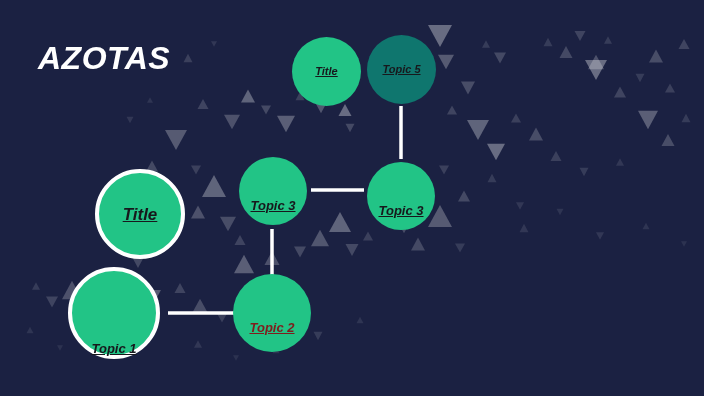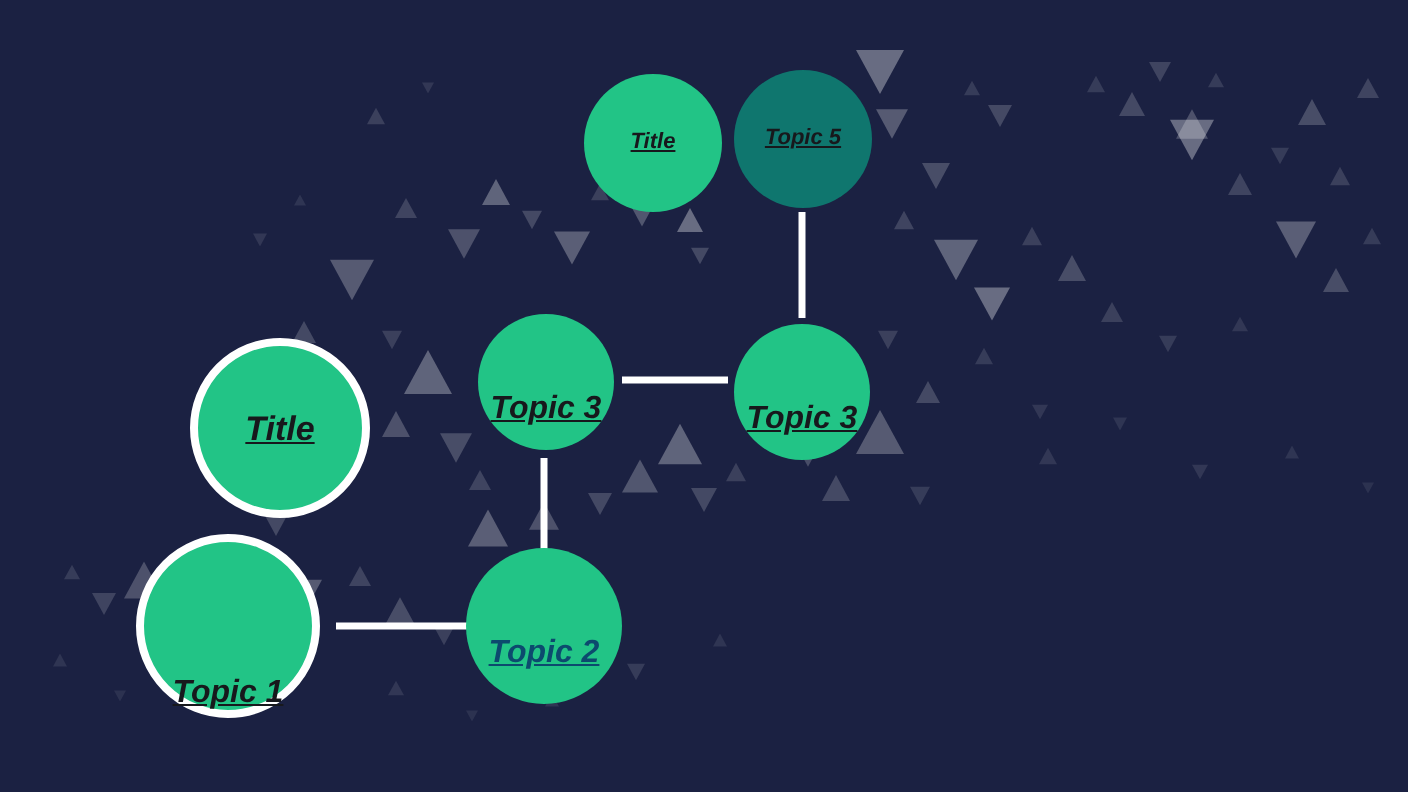--- a/index.html
+++ b/index.html
@@ -58,21 +58,21 @@
   }
   .node-label {
     font-style: italic;
     font-weight: bold;
     color: #17181c;
     white-space: nowrap;
     line-height: 1;
     text-decoration: underline;
   }
   .label-sm { font-size: 11px; }
-  .label-md { font-size: 16px; margin-top: 28px; }
+  .label-md { font-size: 13px; margin-top: 28px; }
   .label-lg { font-size: 17px; }
 </style>
 </head>
 <body>
 
 <div id="slide">
 
   <svg id="bg-triangles" viewBox="0 0 704 396" preserveAspectRatio="none">
       <polygon points="188,53.86 183.5,62.14 192.5,62.14" fill="#ffffff" fill-opacity="0.14"></polygon>
       <polygon points="211,41.24 217,41.24 214,46.76" fill="#ffffff" fill-opacity="0.1"></polygon>
@@ -164,20 +164,21 @@
       <polygon points="360,316.78 356.5,323.22 363.5,323.22" fill="#ffffff" fill-opacity="0.09"></polygon>
     </svg>
 
   <svg id="connectors" viewBox="0 0 704 396" preserveAspectRatio="none">
       <line x1="401" y1="106" x2="401" y2="159" stroke="#ffffff" stroke-width="3.5" stroke-linecap="butt"></line>
       <line x1="311" y1="190" x2="364" y2="190" stroke="#ffffff" stroke-width="3.5" stroke-linecap="butt"></line>
       <line x1="272" y1="229" x2="272" y2="277" stroke="#ffffff" stroke-width="3.5" stroke-linecap="butt"></line>
       <line x1="168" y1="313" x2="235" y2="313" stroke="#ffffff" stroke-width="3.5" stroke-linecap="butt"></line>
     </svg>
 
+  <div class="slide-title">AZOTAS</div>
 
   <div id="node-layer">
       <div class="node" style="left: 292px; top: 37px; width: 69px; height: 69px; background: rgb(34, 196, 134);">
         <span class="node-label label-sm" style="color: rgb(23, 24, 28);">Title</span>
       </div>
       <div class="node" style="left: 367px; top: 35px; width: 69px; height: 69px; background: #0f766e;">
         <span class="node-label label-sm" style="color: rgb(23, 24, 28);">Topic 5</span>
       </div>
       <div class="node" style="left: 239px; top: 157px; width: 68px; height: 68px; background: rgb(34, 196, 134);">
         <span class="node-label label-md" style="color: rgb(23, 24, 28);">Topic 3</span>
@@ -185,17 +186,17 @@
       <div class="node" style="left: 367px; top: 162px; width: 68px; height: 68px; background: rgb(34, 196, 134);">
         <span class="node-label label-md" style="color: rgb(23, 24, 28);">Topic 3</span>
       </div>
       <div class="node ringed" style="left: 95px; top: 169px; width: 90px; height: 90px; background: rgb(34, 196, 134);">
         <span class="node-label label-lg" style="color: rgb(23, 24, 28);">Title</span>
       </div>
       <div class="node ringed" style="left: 68px; top: 267px; width: 92px; height: 92px; background: rgb(34, 196, 134); align-items: flex-end;">
         <span class="node-label label-md" style="color: rgb(23, 24, 28);">Topic 1</span>
       </div>
       <div class="node" style="left: 233px; top: 274px; width: 78px; height: 78px; background: rgb(34, 196, 134);">
-        <span class="node-label label-md" style="color: #0c4a6e;">Topic 2</span>
+        <span class="node-label label-md" style="color: #7f1d1d;">Topic 2</span>
       </div>
     </div>
 
 </div>
 
 </body></html>

